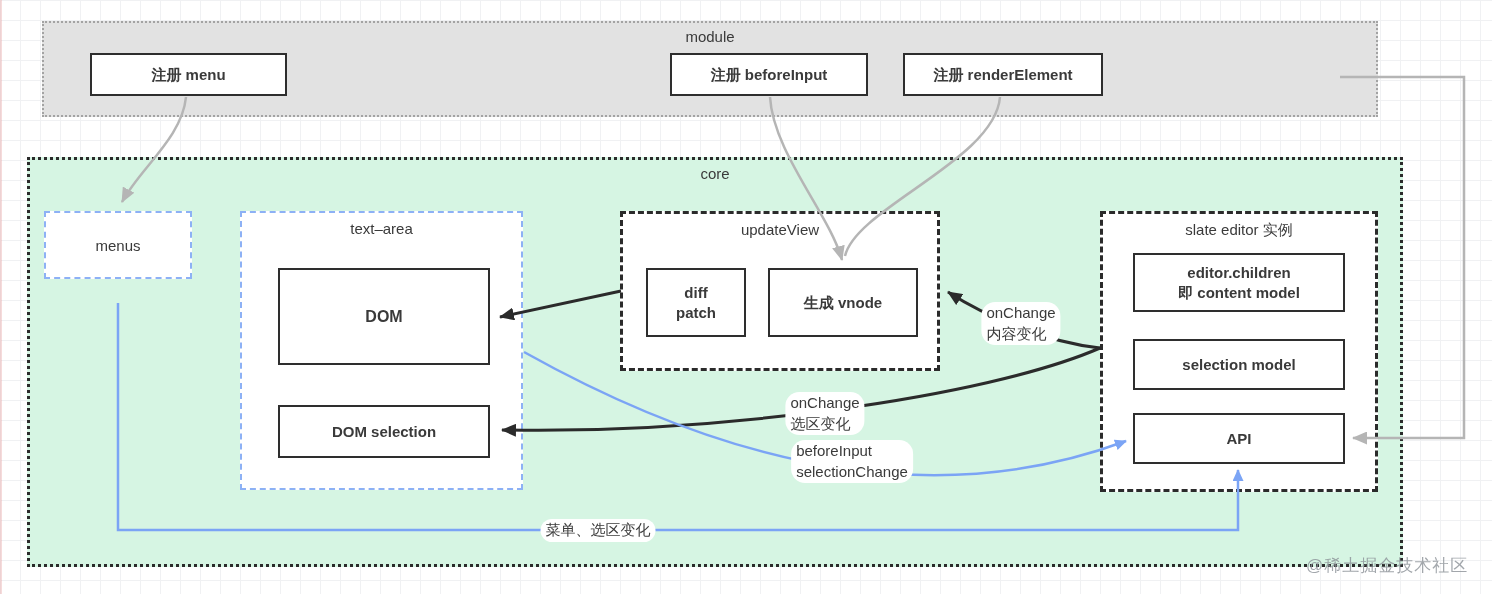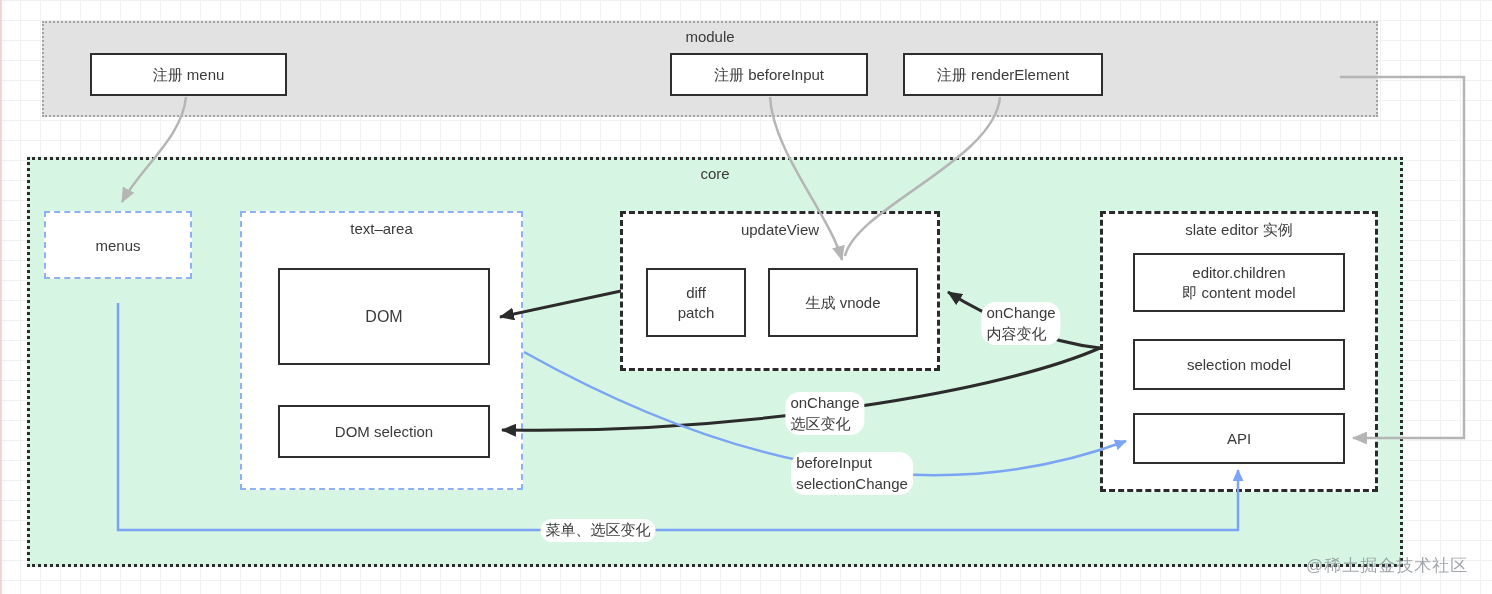--- a/index.html
+++ b/index.html
@@ -18,21 +18,21 @@
   .module{left:42px;top:21px;width:1336px;height:96px;background:#e2e2e2;border:2px dotted #a3a3a3;text-decoration:underline;}
   .core{left:27px;top:157px;width:1376px;height:410px;background:#d6f5e3;border:3px dotted #2b2b2b;}
   .section-label{position:absolute;top:5px;left:0;right:0;text-align:center;font-size:15px;color:#3a3a3a;}
   .group{position:absolute;box-sizing:border-box;background:#ffffff;z-index:3;}
   .group.blue{border:2px dashed #8db1f5;}
   .group.black{border:3px dashed #2b2b2b;}
   .group-label{position:absolute;top:7px;left:0;right:0;text-align:center;font-size:15px;}
   .node{
     position:absolute;box-sizing:border-box;background:#ffffff;border:2.5px solid #2e2e2e;
     display:flex;flex-direction:column;align-items:center;justify-content:center;
-    font-size:15px;line-height:1.32;z-index:4;
+    font-size:15px;line-height:1.32;z-index:4;font-weight:bold;
   }
   .node.big{font-size:16px;}
   .menus-node{
     position:absolute;left:44px;top:211px;width:148px;height:68px;background:#fff;
     border:2px dashed #8db1f5;box-sizing:border-box;display:flex;align-items:center;
     justify-content:center;font-size:15px;z-index:3;
   }
   svg.wires{position:absolute;left:0;top:0;z-index:5;pointer-events:none;}
   .edge-label{
     position:absolute;transform:translateX(-50%);background:#ffffff;padding:1px 5px;
@@ -140,21 +140,21 @@
   </svg>
 
   <div class="edge-label" style="left:1021px;top:302px;">
     <span>onChange</span>
     <span>内容变化</span>
   </div>
   <div class="edge-label" style="left:825px;top:392px;">
     <span>onChange</span>
     <span>选区变化</span>
   </div>
-  <div class="edge-label" style="left:852px;top:452px;">
+  <div class="edge-label" style="left:852px;top:440px;">
     <span>beforeInput</span>
     <span>selectionChange</span>
   </div>
   <div class="edge-label" style="left:598px;top:519px;">
     <span>菜单、选区变化</span>
   </div>
 
   <div class="watermark">@稀土掘金技术社区</div>
 
 </div>

